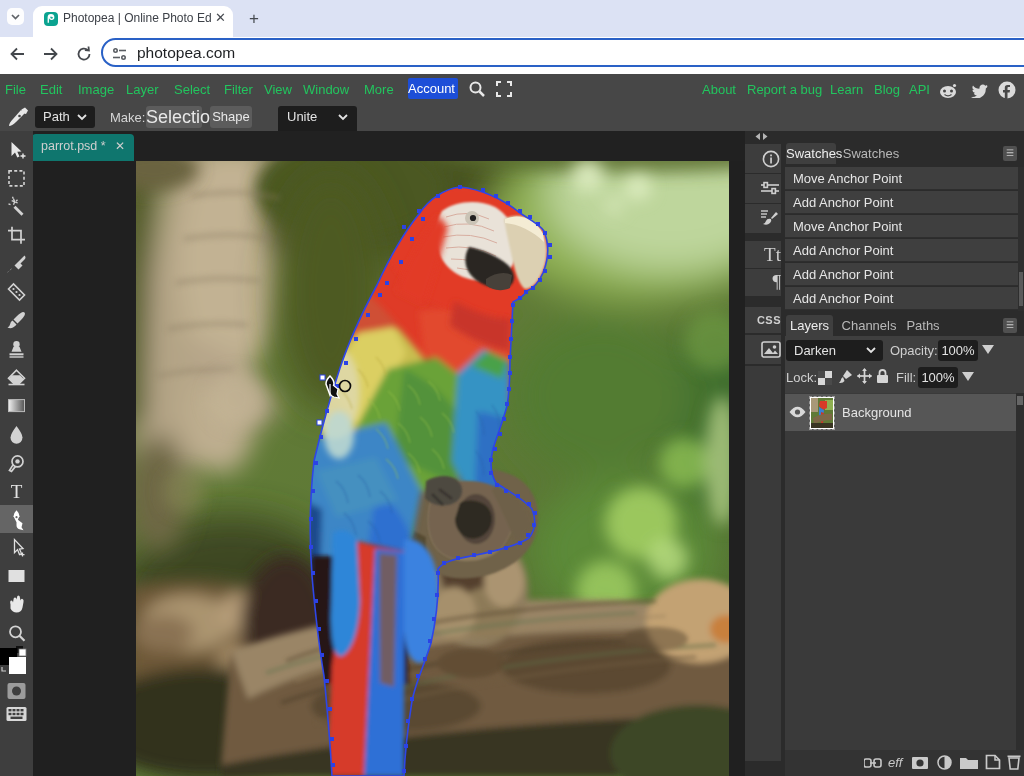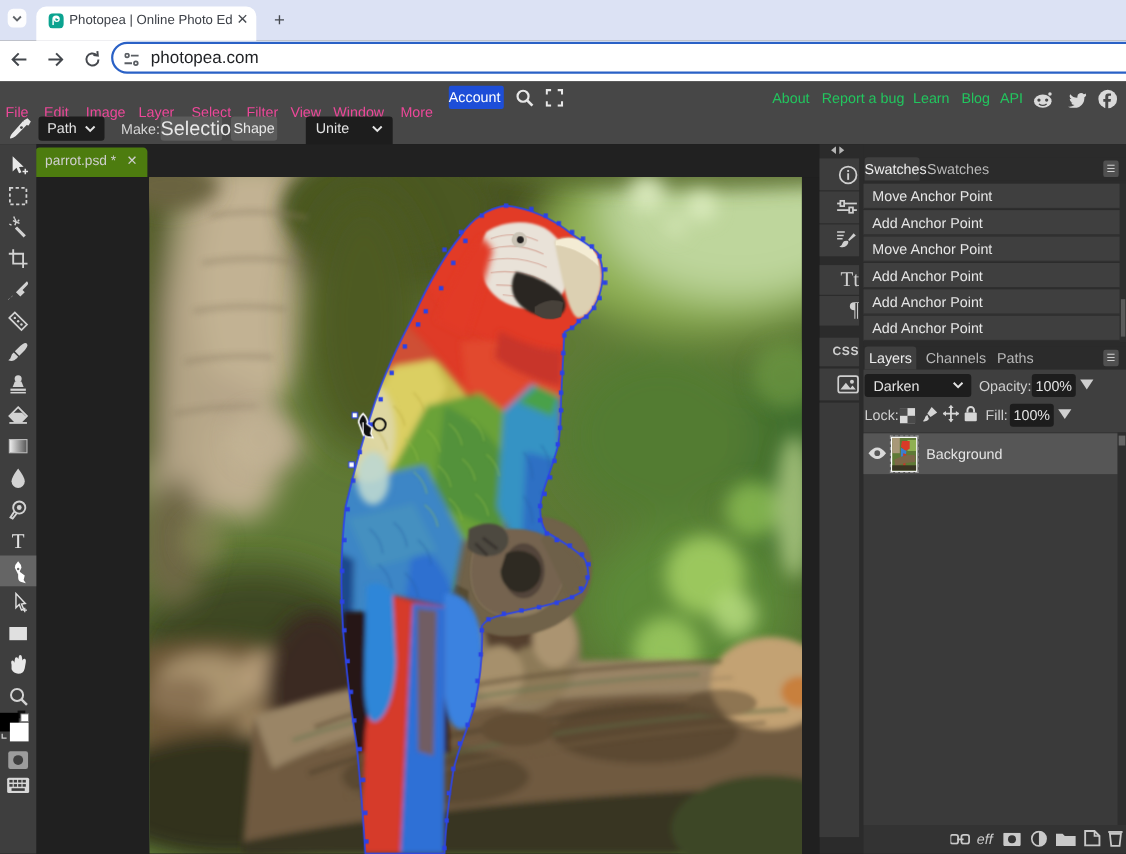--- a/index.html
+++ b/index.html
@@ -8,32 +8,32 @@
 #chevbtn{left:7px;top:8px;width:17px;height:17px;background:#fdfdfe;border-radius:5px;color:#50545b;font-size:11px;text-align:center;line-height:16px}
 #tab{left:33px;top:6px;width:200px;height:31px;background:#fff;border-radius:9px 9px 0 0}
 #tabtitle{left:63px;top:11px;font-size:12px;color:#3d4148;width:148px;white-space:nowrap;overflow:hidden}
 #tabx{left:215px;top:10px;font-size:13px;color:#45494f}
 #plus{left:249px;top:9px;font-size:17px;color:#45494f}
 #toolbar{left:0;top:37px;width:1024px;height:37px;background:#fff}
 #pill{left:101px;top:38px;width:940px;height:29px;border:2px solid #2a61c6;border-radius:15px;background:#fff}
 #url{left:137px;top:44px;font-size:15.5px;color:#1e2023}
 
 #menubar{left:0;top:74px;width:1024px;height:57px;background:#474747}
-.mi{top:94px;font-size:13px;color:#ec4899}
+.mi{top:82px;font-size:13px;color:#22c55e}
 #account{left:408px;top:78px;width:50px;height:21px;background:#1d4ed8;border-radius:2px;color:#fff;font-size:13px;text-align:left;line-height:21px}
 .mr{top:82px;font-size:13px;color:#22c55e}
 
 #pathsel{left:35px;top:106px;width:60px;height:22px;background:#1d1d1d;border-radius:3px;color:#e3e3e3;font-size:13px;line-height:22px;padding-left:8px}
 #makelbl{left:110px;top:110px;font-size:13px;color:#d6d6d6}
 #selbtn{left:146px;top:106px;width:56px;height:22px;background:#5c5c5c;border-radius:3px;color:#e8e8e8;font-size:18px;text-align:center;line-height:22px}
 #shpbtn{left:210px;top:106px;width:42px;height:22px;background:#5c5c5c;border-radius:3px;color:#e8e8e8;font-size:13px;text-align:center;line-height:22px}
 #unitesel{left:278px;top:106px;width:79px;height:38px;background:#1d1d1d;border-radius:3px;color:#e3e3e3;font-size:13px;line-height:22px;padding-left:9px}
 
 #docrow{left:33px;top:131px;width:991px;height:30px;background:#212121}
-#doctab{left:32px;top:134px;width:102px;height:27px;background:#4d7c0f;border-radius:4px 4px 0 0;color:#cfcfcf;font-size:12.5px}
+#doctab{left:32px;top:134px;width:102px;height:27px;background:#0f766e;border-radius:4px 4px 0 0;color:#cfcfcf;font-size:12.5px}
 #canvas{left:33px;top:161px;width:712px;height:615px;background:#202020}
 
 #ltoolbar{left:0;top:131px;width:33px;height:645px;background:#3e3e3e}
 #pensel{left:0;top:505px;width:33px;height:28px;background:#656565}
 
 #rightbg{left:745px;top:131px;width:279px;height:645px;background:#2b2b2b}
 .sbtn{left:745px;width:36px;background:#3d3d3d;color:#cfcfcf;text-align:right}
 #panel{left:785px;top:131px;width:239px;height:645px;background:#2b2b2b}
 .hrow{left:785px;width:233px;height:23px;background:#3f3f3f;border-bottom:1px solid #2e2e2e;color:#e6e6e6;font-size:13px;line-height:23px;padding-left:8px}
 </style></head>

